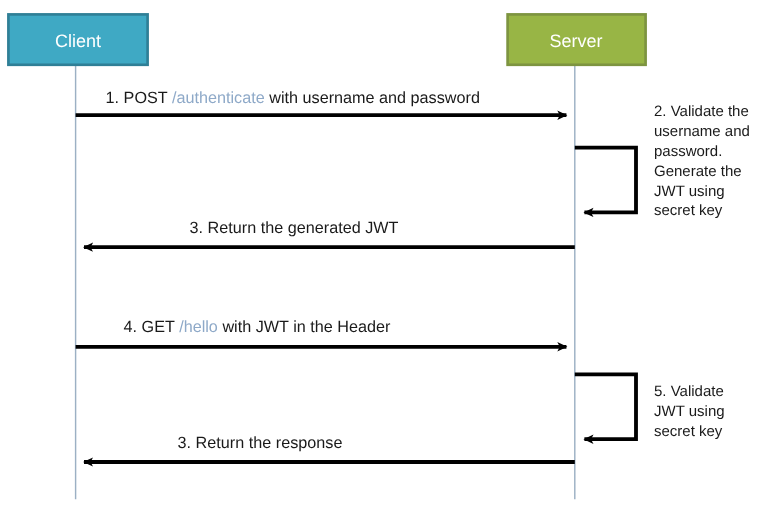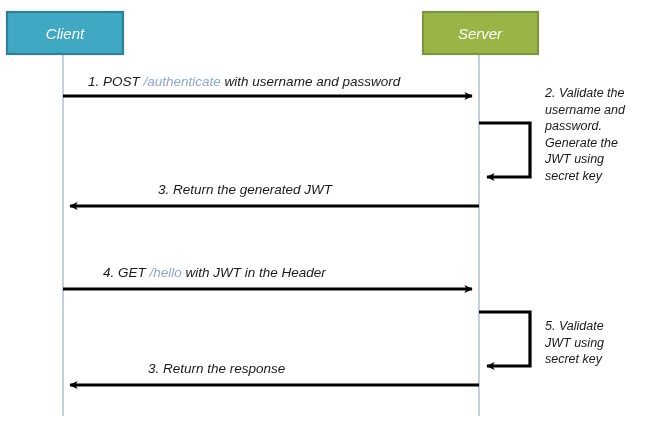--- a/index.html
+++ b/index.html
@@ -10,21 +10,20 @@
   }
   body {
     font-family: "Liberation Sans", sans-serif;
   }
   #diagram-root {
     position: relative;
     width: 645px;
     height: 428px;
     background: #ffffff;
     overflow: hidden;
-    font-style: italic;
   }
   svg#seq-svg {
     position: absolute;
     left: 0;
     top: 0;
     width: 645px;
     height: 428px;
     display: block;
   }
   .participant-label {

